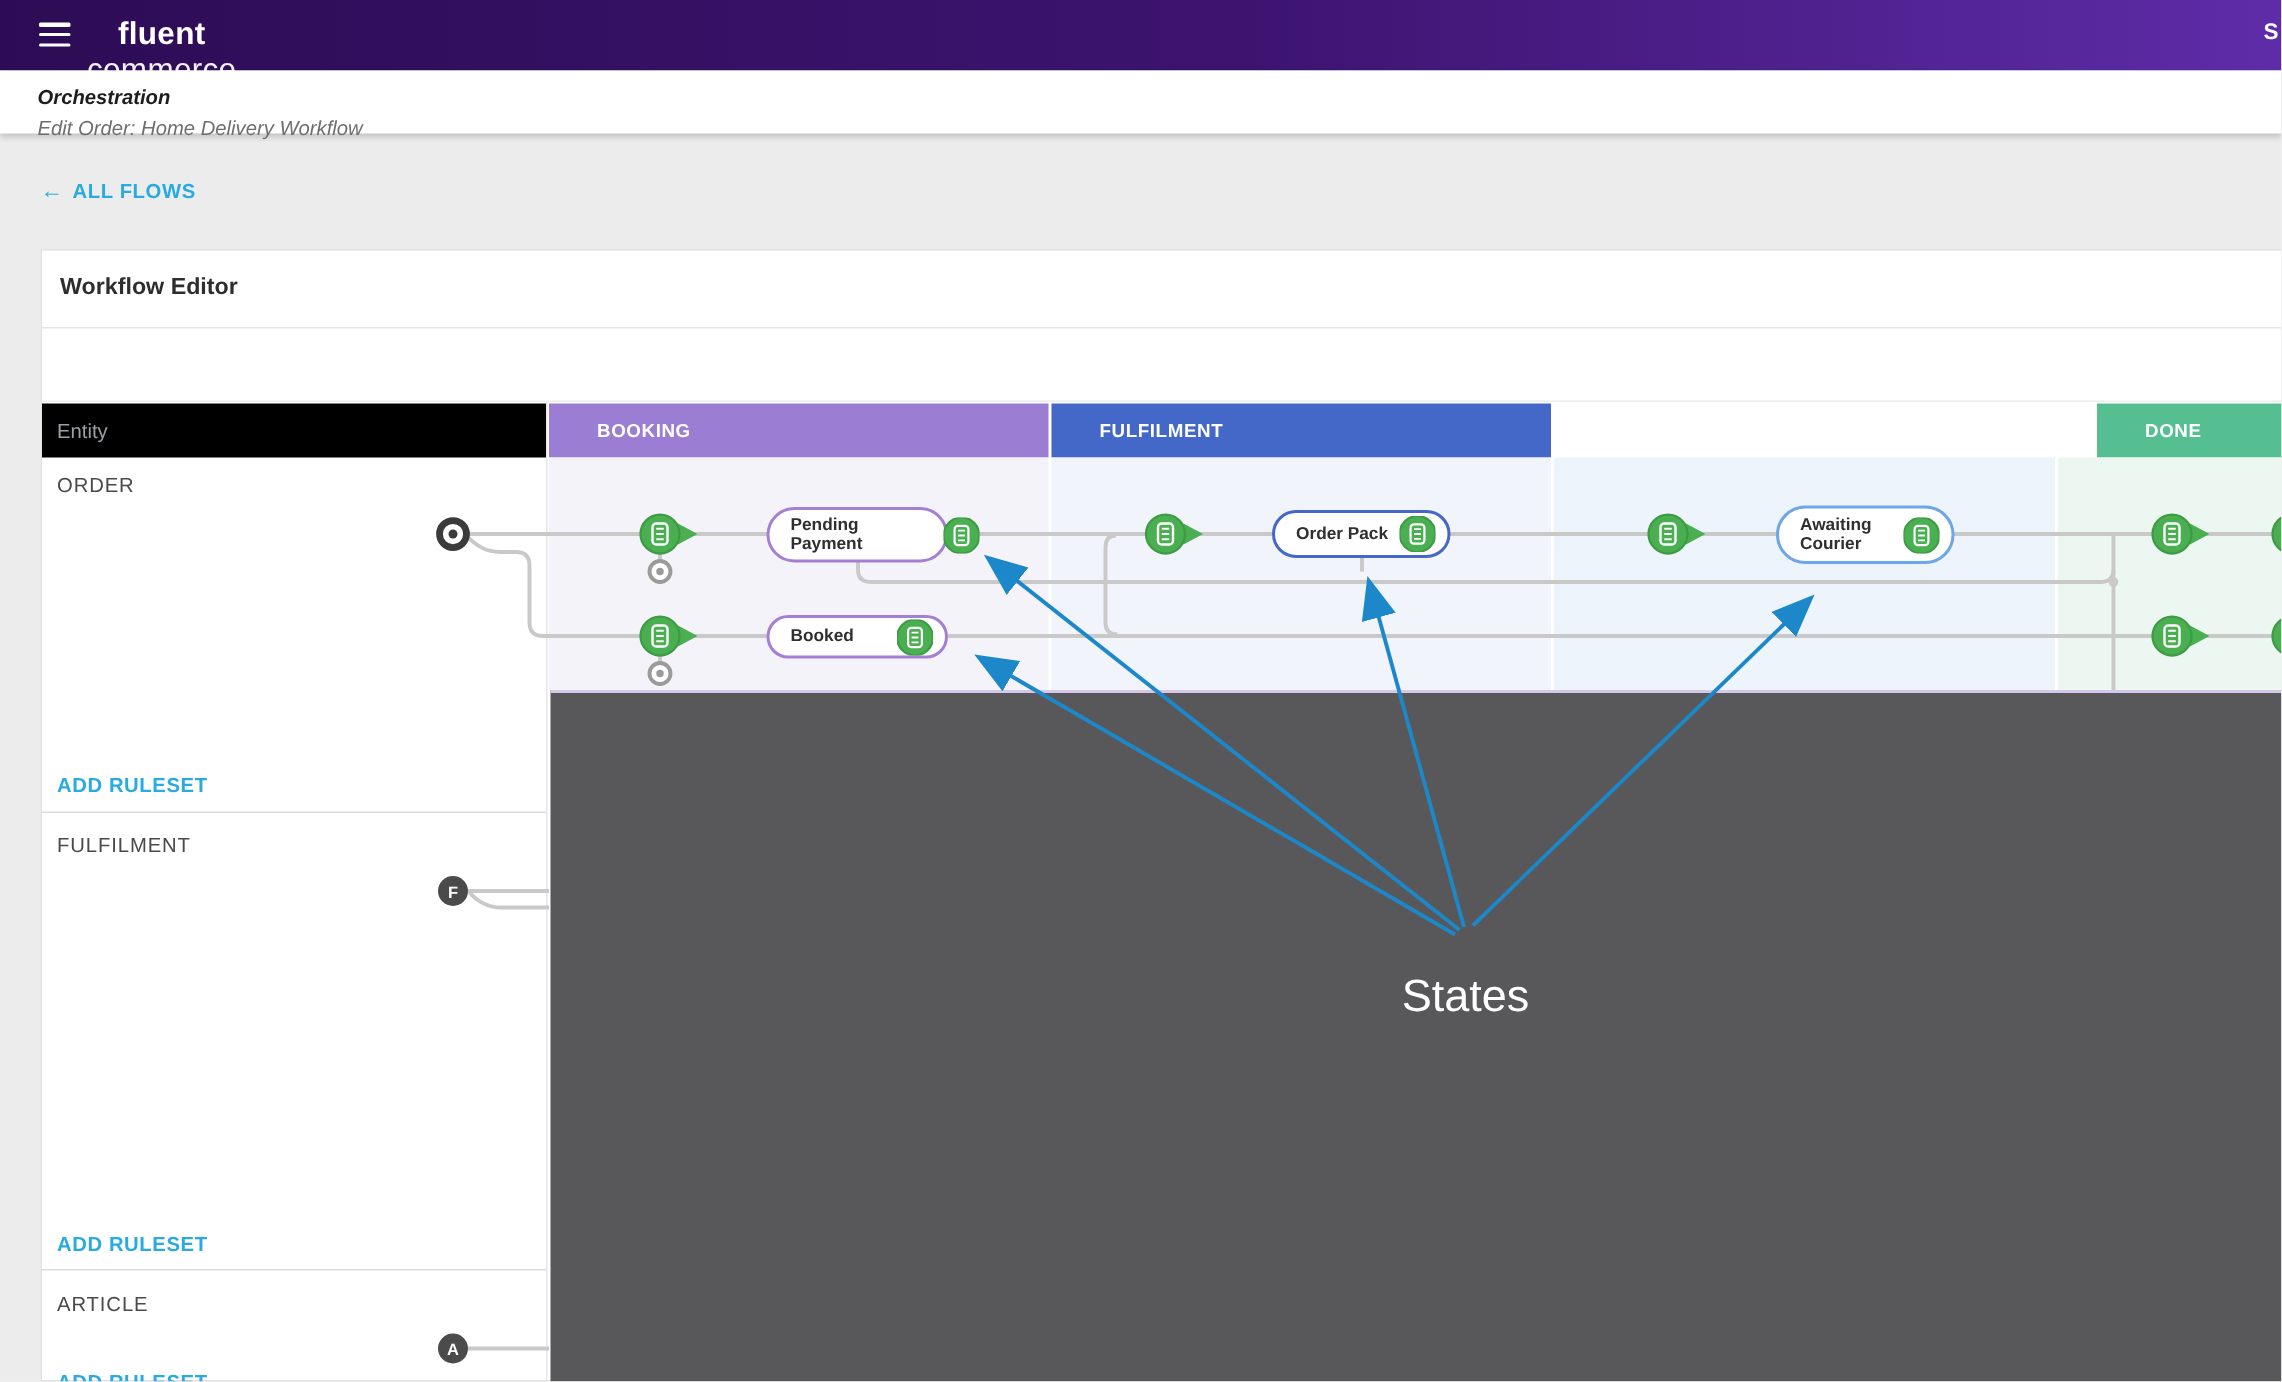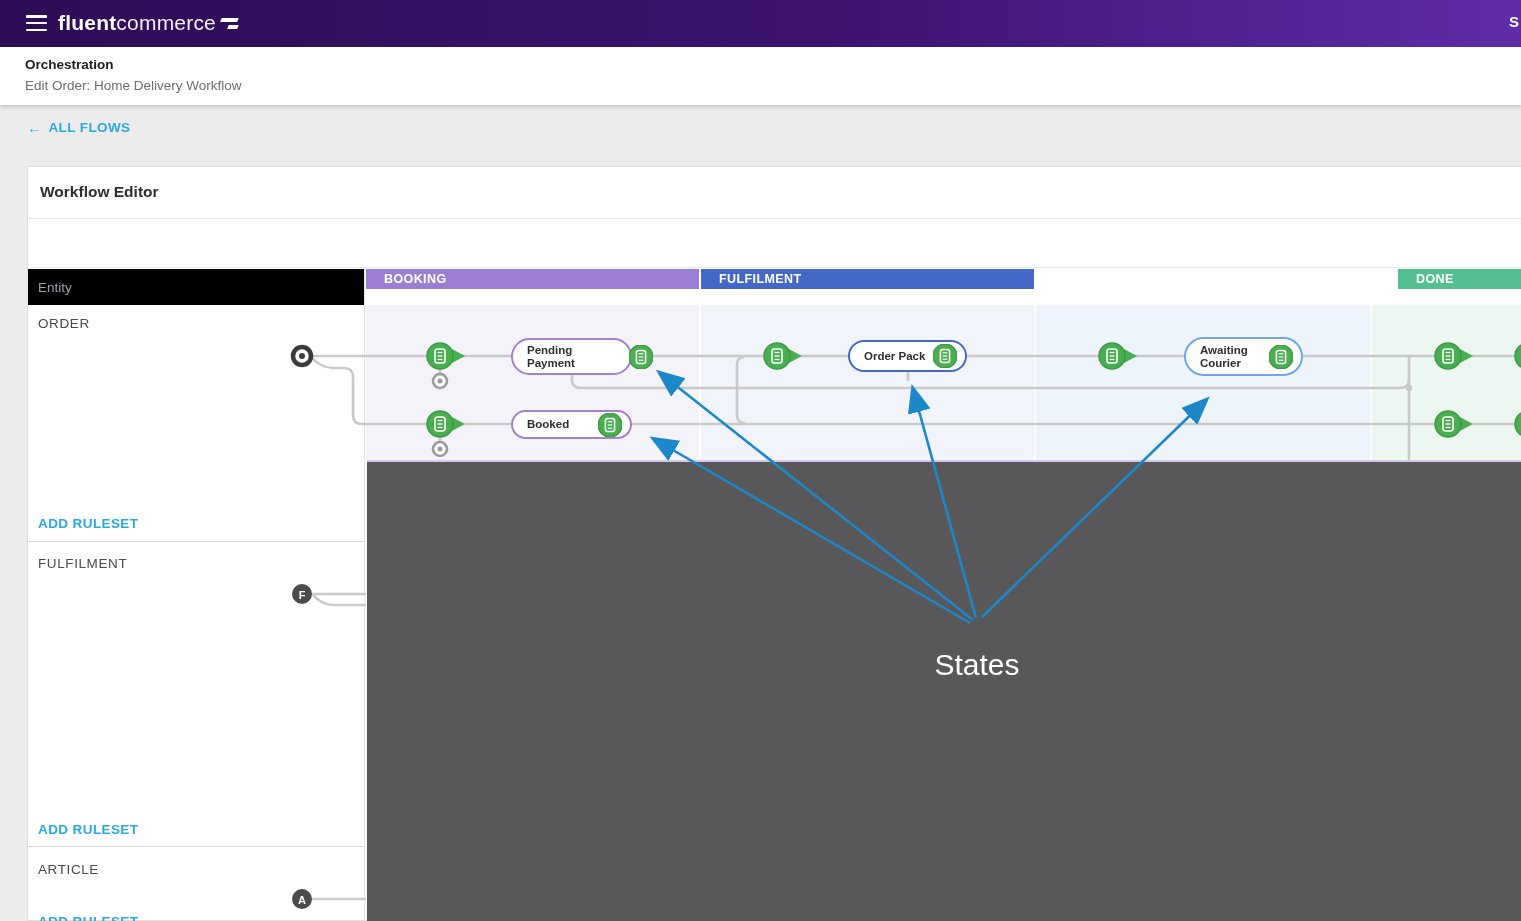--- a/index.html
+++ b/index.html
@@ -9,54 +9,55 @@
     font-family:"Liberation Sans", sans-serif; background:#ececec;
   }
   
   .topbar {
     position:absolute; left:0; top:0; width:1521px; height:47px;
     background:linear-gradient(90deg,#2d0c55 0%, #3c1470 55%, #5e2ca8 100%);
     display:flex; align-items:center;
   }
   .hamburger { position:absolute; left:26px; top:15px; width:21px; height:17px; cursor:pointer; }
   .hamburger span { display:block; width:21px; height:2.6px; background:#fff; margin-bottom:4.2px; border-radius:1px; }
-  .logo { position:absolute; left:58px; top:11px; color:#fff; font-size:21px; letter-spacing:.2px; display:flex; align-items:center; }
+  .logo { position:absolute; left:58px; top:11px; color:#fff; font-size:21px; letter-spacing:.2px; display:flex; align-items:center;flex-direction:column; }
   .logo .bold { font-weight:bold; }
   .logo .light { font-weight:normal; opacity:.95; }
   .logo-mark { display:inline-block; margin-left:5px; }
   .logo-mark i { display:block; background:#fff; height:3.6px; transform:skewX(-22deg); }
   .logo-mark i:first-child { width:17px; margin-bottom:3.2px; }
   .logo-mark i:last-child  { width:10px; margin-left:7px; }
   .topbar-right-fragment { position:absolute; left:1509px; top:13px; color:#fff; font-size:15px; font-weight:bold; }
 
   
   .subheader {
-    position:absolute; left:0; top:47px; width:1521px; height:58px; background:#fff;
+    position:absolute; left:0; top:47px; width:1521px; height:42px; background:#fff;
     box-shadow:0 2px 4px rgba(0,0,0,.18);
+    font-style:italic;
   }
   .subheader .crumb { position:absolute; left:25px; top:10px; font-size:13.5px; font-weight:bold; color:#1d1d1d; }
   .subheader .sub   { position:absolute; left:25px; top:31px; font-size:13.5px; color:#6e6e6e; }
 
   
   .allflows { position:absolute; left:27px; top:119px; color:#29abe2; font-size:13.5px; font-weight:bold;
               letter-spacing:.4px; cursor:pointer; display:flex; align-items:center; gap:6px; }
   .allflows .arr { font-size:15px; font-weight:normal; }
 
   
   .card { position:absolute; left:27px; top:166px; width:1494px; height:755px;
           background:#fff; border:1px solid #e0e0e0; border-right:none; }
   .card-title { position:absolute; left:40px; top:183px; font-size:15.5px; font-weight:bold; color:#2e2e2e; }
   .divider-title { position:absolute; left:28px; top:218px; width:1493px; height:1px; background:#e4e4e4; }
   .divider-table { position:absolute; left:28px; top:267px; width:1493px; height:1px; background:#ececec; }
 
   
   .thead-entity { position:absolute; left:28px; top:269px; width:336px; height:36px; background:#000000;
                   display:flex; align-items:center; padding-left:10px; color:#9aa0a6; font-size:13.5px; }
-  .stage { position:absolute; top:269px; height:20px; display:flex; align-items:center;
-           padding-left:18px; color:#fff; font-size:12.5px; font-weight:bold; letter-spacing:.4px; }
+  .stage { position:absolute; top:269px; height:36px; display:flex; align-items:center;
+           padding-left:32px; color:#fff; font-size:12.5px; font-weight:bold; letter-spacing:.4px; }
   .stage-booking    { left:366px; width:333px; background:#9b7ed3; }
   .stage-fulfilment { left:701px; width:333px; background:#4468c8; }
   .stage-delivery   { left:1036px; width:334px; background:#7aaeee; }
   .stage-done       { left:1372px; width:149px; background:#55bf92;margin-left:26px; }
 
   
   .tint { position:absolute; top:305px; height:155px; }
   .tint-booking    { left:366px; width:333px; background:#f5f3fa; }
   .tint-fulfilment { left:701px; width:333px; background:#f2f4fb; }
   .tint-delivery   { left:1036px; width:334px; background:#eef4fc; }

